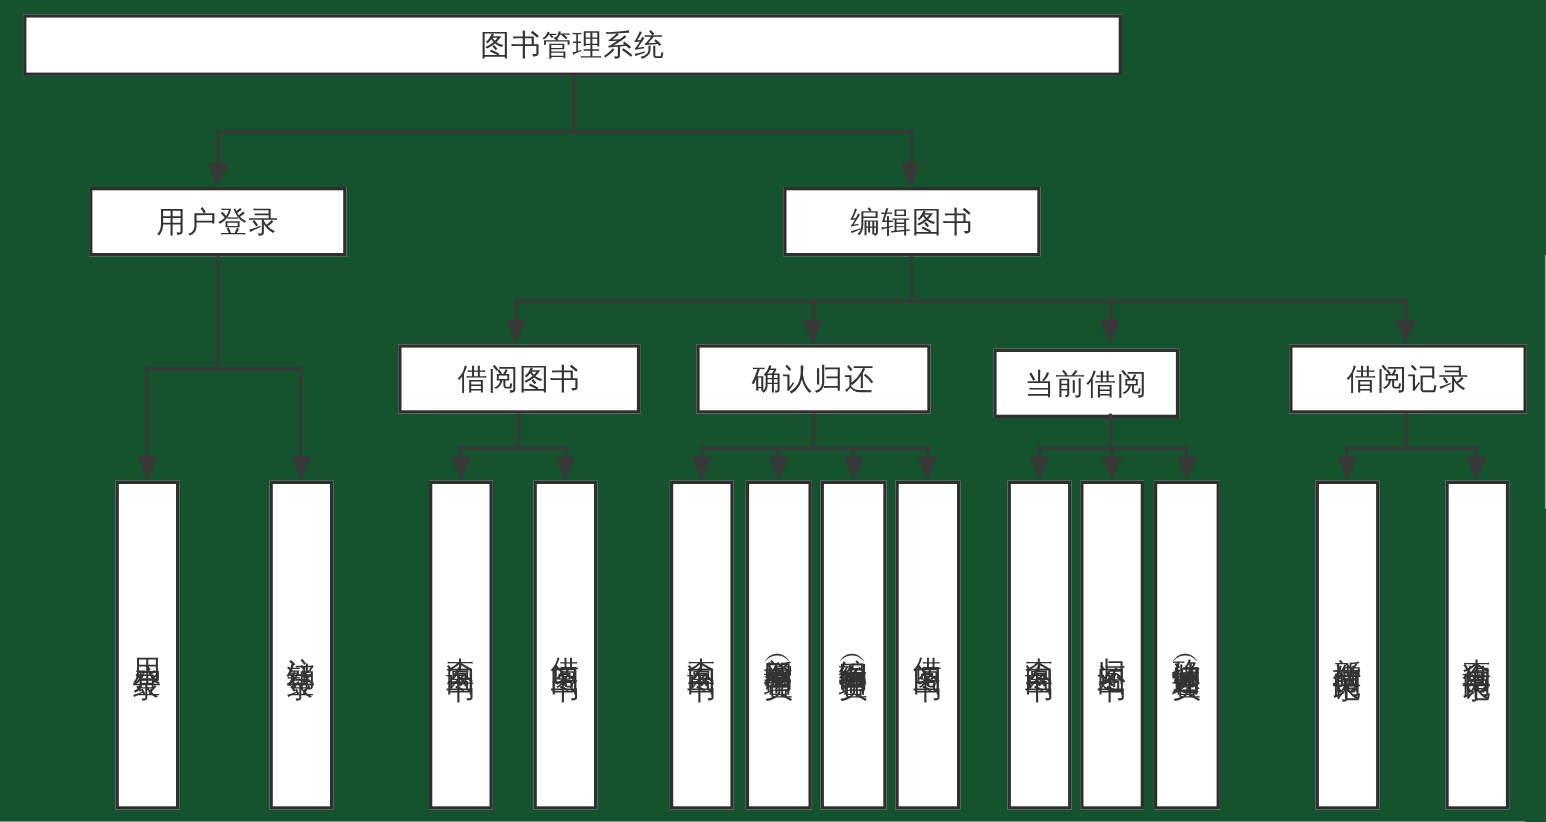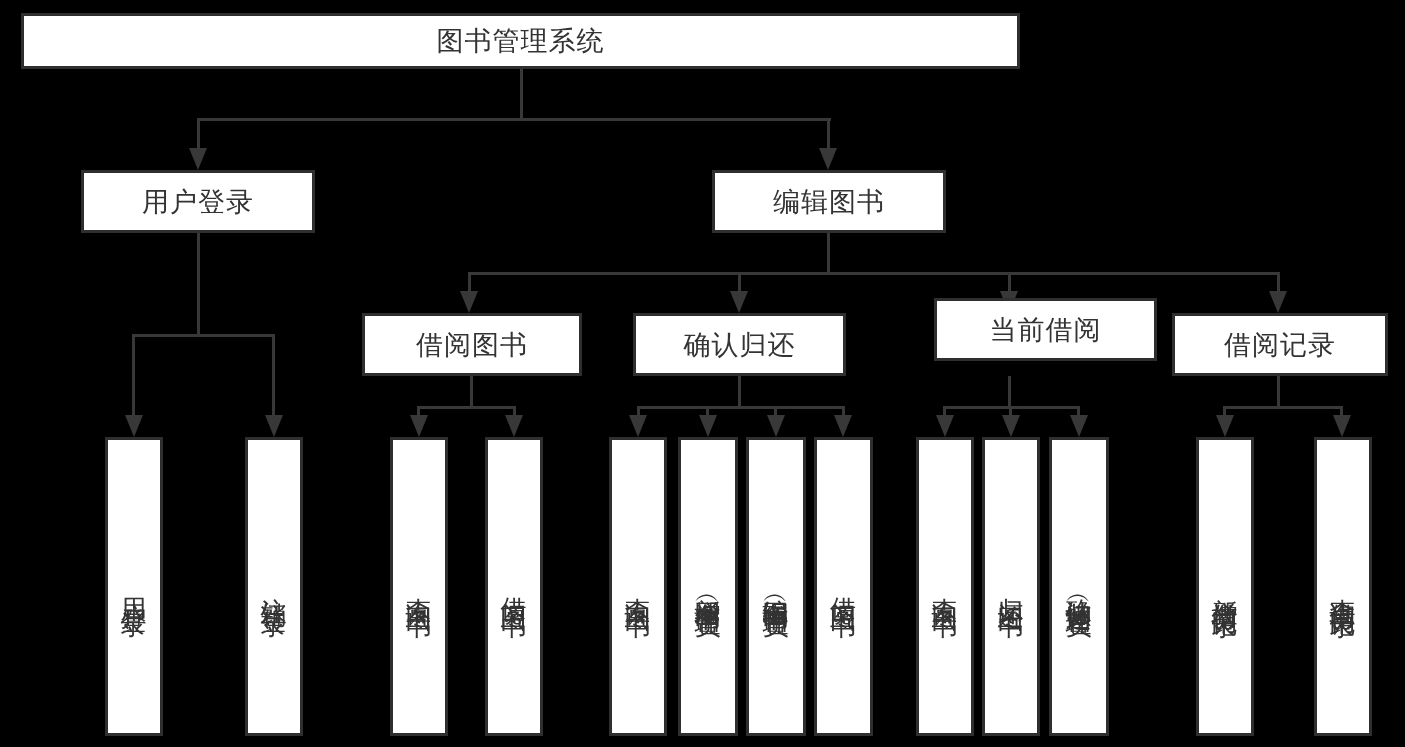--- a/index.html
+++ b/index.html
@@ -1,17 +1,17 @@
 <!DOCTYPE html>
 <html><head>
 <meta charset="utf-8">
 <style>
   html,body{margin:0;padding:0;background:#ffffff;}
   #canvas{
-    position:relative;width:1405px;height:747px;background:#000000;overflow:hidden;
+    position:relative;width:1405px;height:747px;background:#14532d;overflow:hidden;
     font-family:"Liberation Sans","DejaVu Sans",sans-serif;color:#333333;
   }
   .box{
     position:absolute;box-sizing:border-box;border:3px solid #2f2f2f;background:#ffffff;
     display:flex;align-items:center;justify-content:center;
   }
   .h-label{font-size:27px;letter-spacing:1px;white-space:nowrap;color:#333333;}
   .leaf-label{
     writing-mode:vertical-rl;text-orientation:mixed;
     font-size:26px;letter-spacing:5px;line-height:1;white-space:nowrap;color:#333333;
@@ -69,21 +69,21 @@
   <div class="arrow" style="left:1000px;top:291px;"></div>
   <div class="vline" style="left:1277px;top:272px;height:21px;"></div>
   <div class="arrow" style="left:1269px;top:291px;"></div>
 
   <div class="box" style="left:362px;top:313px;width:220px;height:63px;">
     <span class="h-label">借阅图书</span>
   </div>
   <div class="box" style="left:633px;top:313px;width:213px;height:63px;">
     <span class="h-label">确认归还</span>
   </div>
-  <div class="box" style="left:903px;top:298px;width:223px;height:63px;margin-left:31px;">
+  <div class="box" style="left:903px;top:317px;width:169px;height:63px;">
     <span class="h-label">当前借阅</span>
   </div>
   <div class="box" style="left:1172px;top:313px;width:216px;height:63px;">
     <span class="h-label">借阅记录</span>
   </div>
 
   <div class="vline" style="left:470px;top:376px;height:33px;"></div>
   <div class="hline" style="left:417px;top:406px;width:99px;"></div>
   <div class="vline" style="left:417px;top:406px;height:12px;"></div>
   <div class="arrow" style="left:410px;top:415px;"></div>

